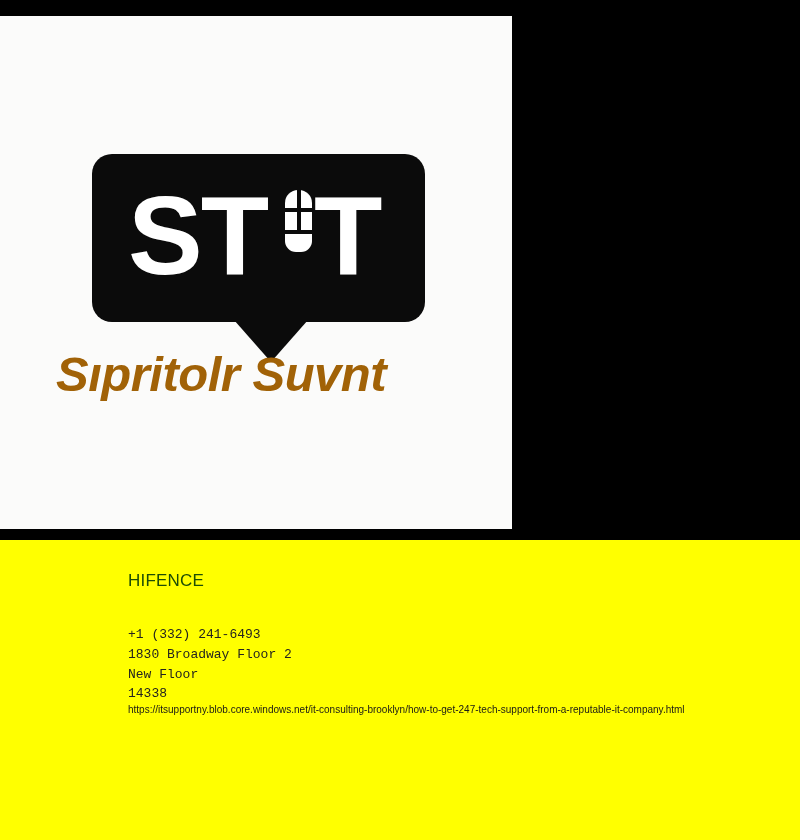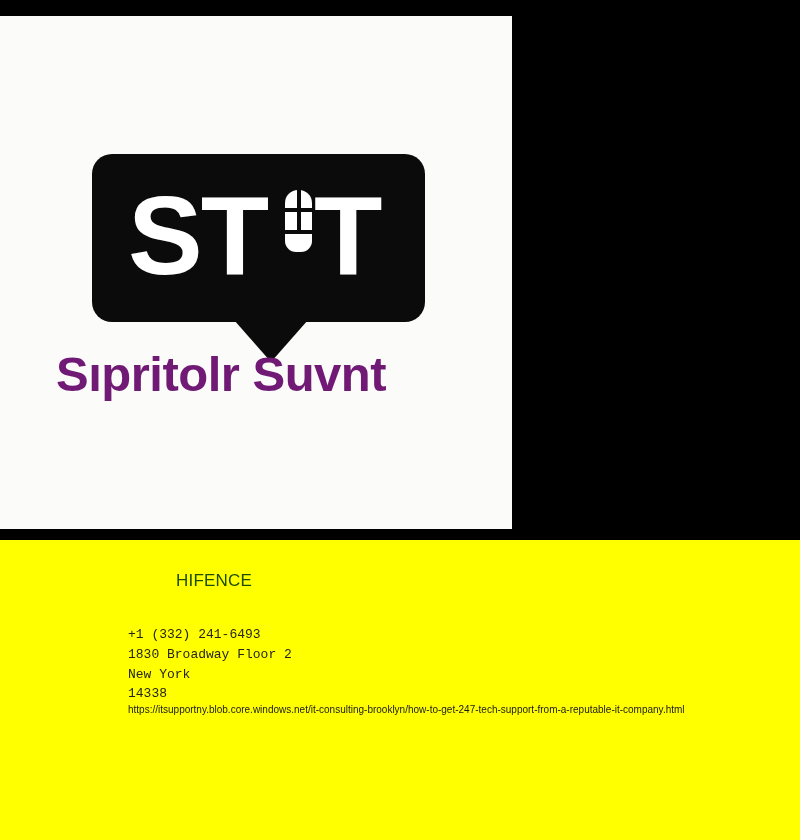--- a/index.html
+++ b/index.html
@@ -123,23 +123,24 @@
   }
 
   
   #logo-tagline {
     position: absolute;
     left: 56px;
     top: 333px;
     width: 420px;
     font-family: "Liberation Sans", sans-serif;
     font-weight: bold;
+    font-style: italic;
     font-size: 49px;
     line-height: 1.05;
-    color: #701a75;
+    color: #a16207;
     letter-spacing: -0.5px;
     white-space: nowrap;
   }
 
   
   #article-card {
     position: absolute;
     left: 0;
     top: 540px;
     width: 800px;
@@ -160,21 +161,20 @@
     color: #1d4d05;
     margin: 0;
     max-width: 560px;
   }
   #article-brand {
     margin-top: 9px;
     font-family: "Liberation Sans", sans-serif;
     font-size: 17px;
     color: #1d4d05;
     letter-spacing: 0.2px;
-    margin-left: 48px;
   }
   #contact-block {
     margin-top: 34px;
     font-family: Liberation Mono, monospace;
     font-size: 13px;
     line-height: 1.52;
     color: #24241f;
   }
   .contact-line {
     display: block;
@@ -216,21 +216,21 @@
 
   <div id="article-card">
     <div id="article-inner">
 
 
       <div id="article-brand">HIFENCE</div>
 
       <div id="contact-block">
         <span class="contact-line">+1 (332) 241-6493</span>
         <span class="contact-line">1830 Broadway Floor 2</span>
-        <span class="contact-line">New York</span>
+        <span class="contact-line">New Floor</span>
         <span class="contact-line">14338</span>
       </div>
 
       <div id="article-url">https://itsupportny.blob.core.windows.net/it-consulting-brooklyn/how-to-get-247-tech-support-from-a-reputable-it-company.html</div>
     </div>
   </div>
 
 </div>
 
 </body></html>

